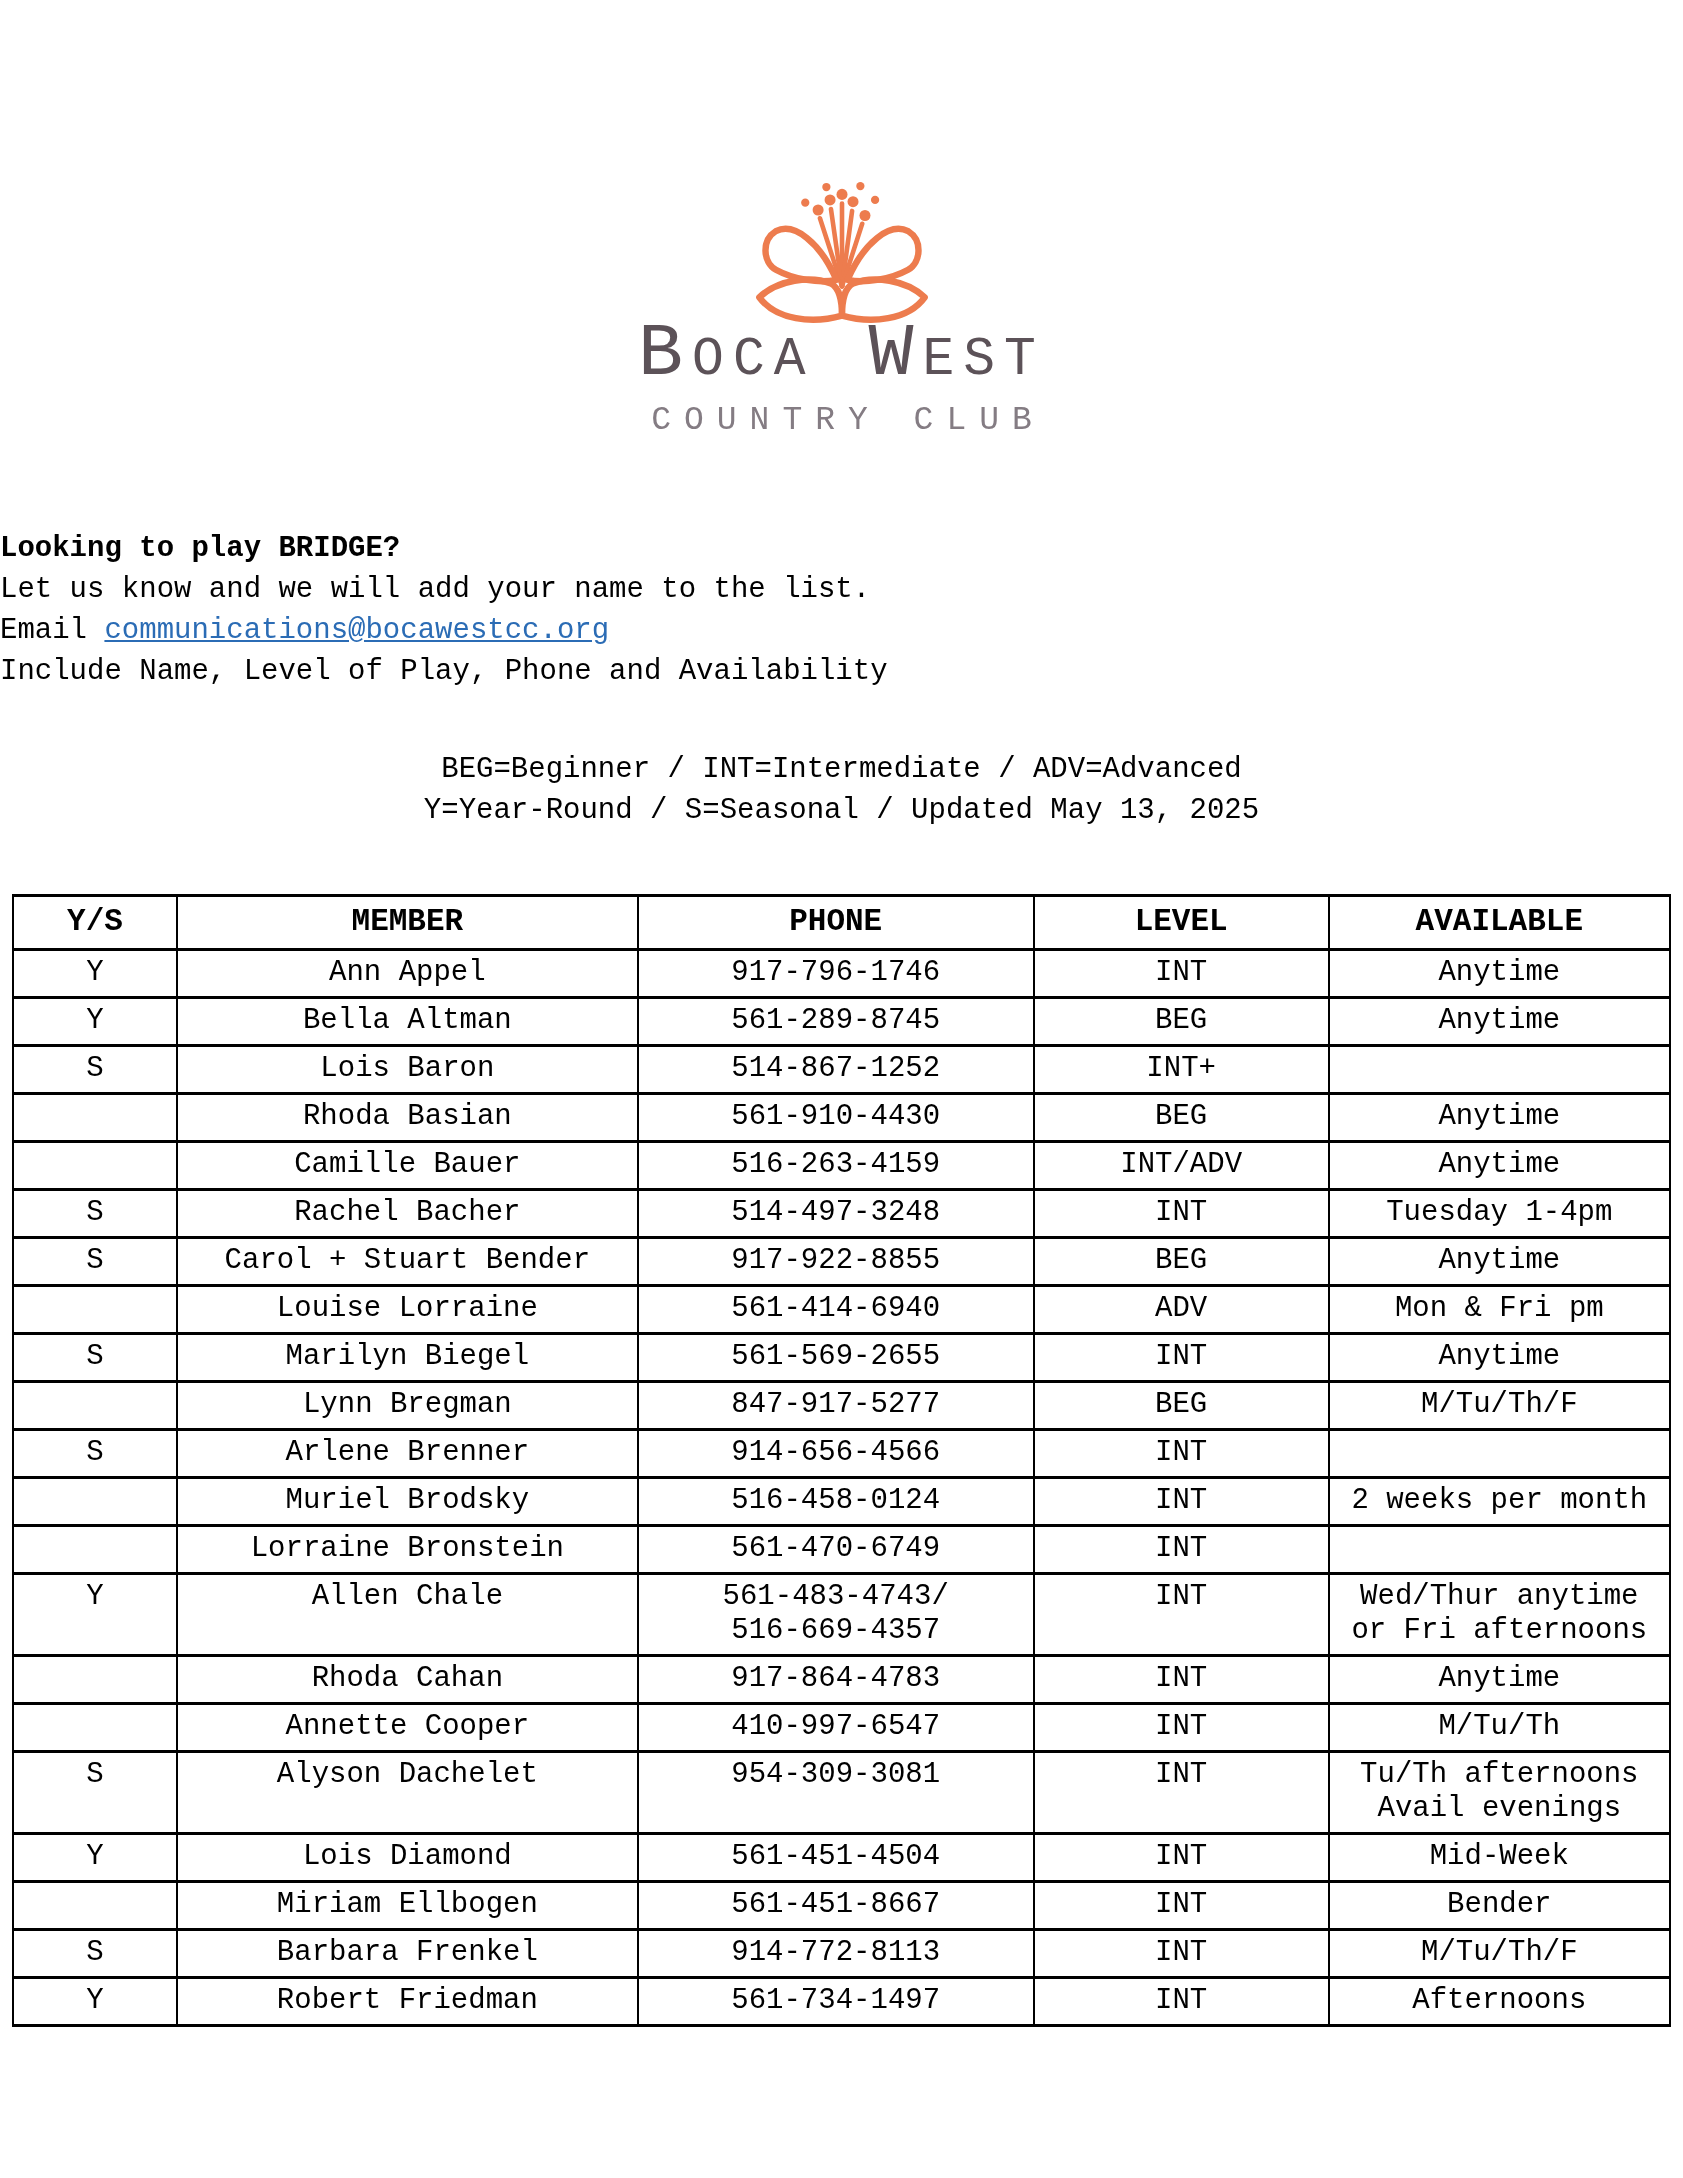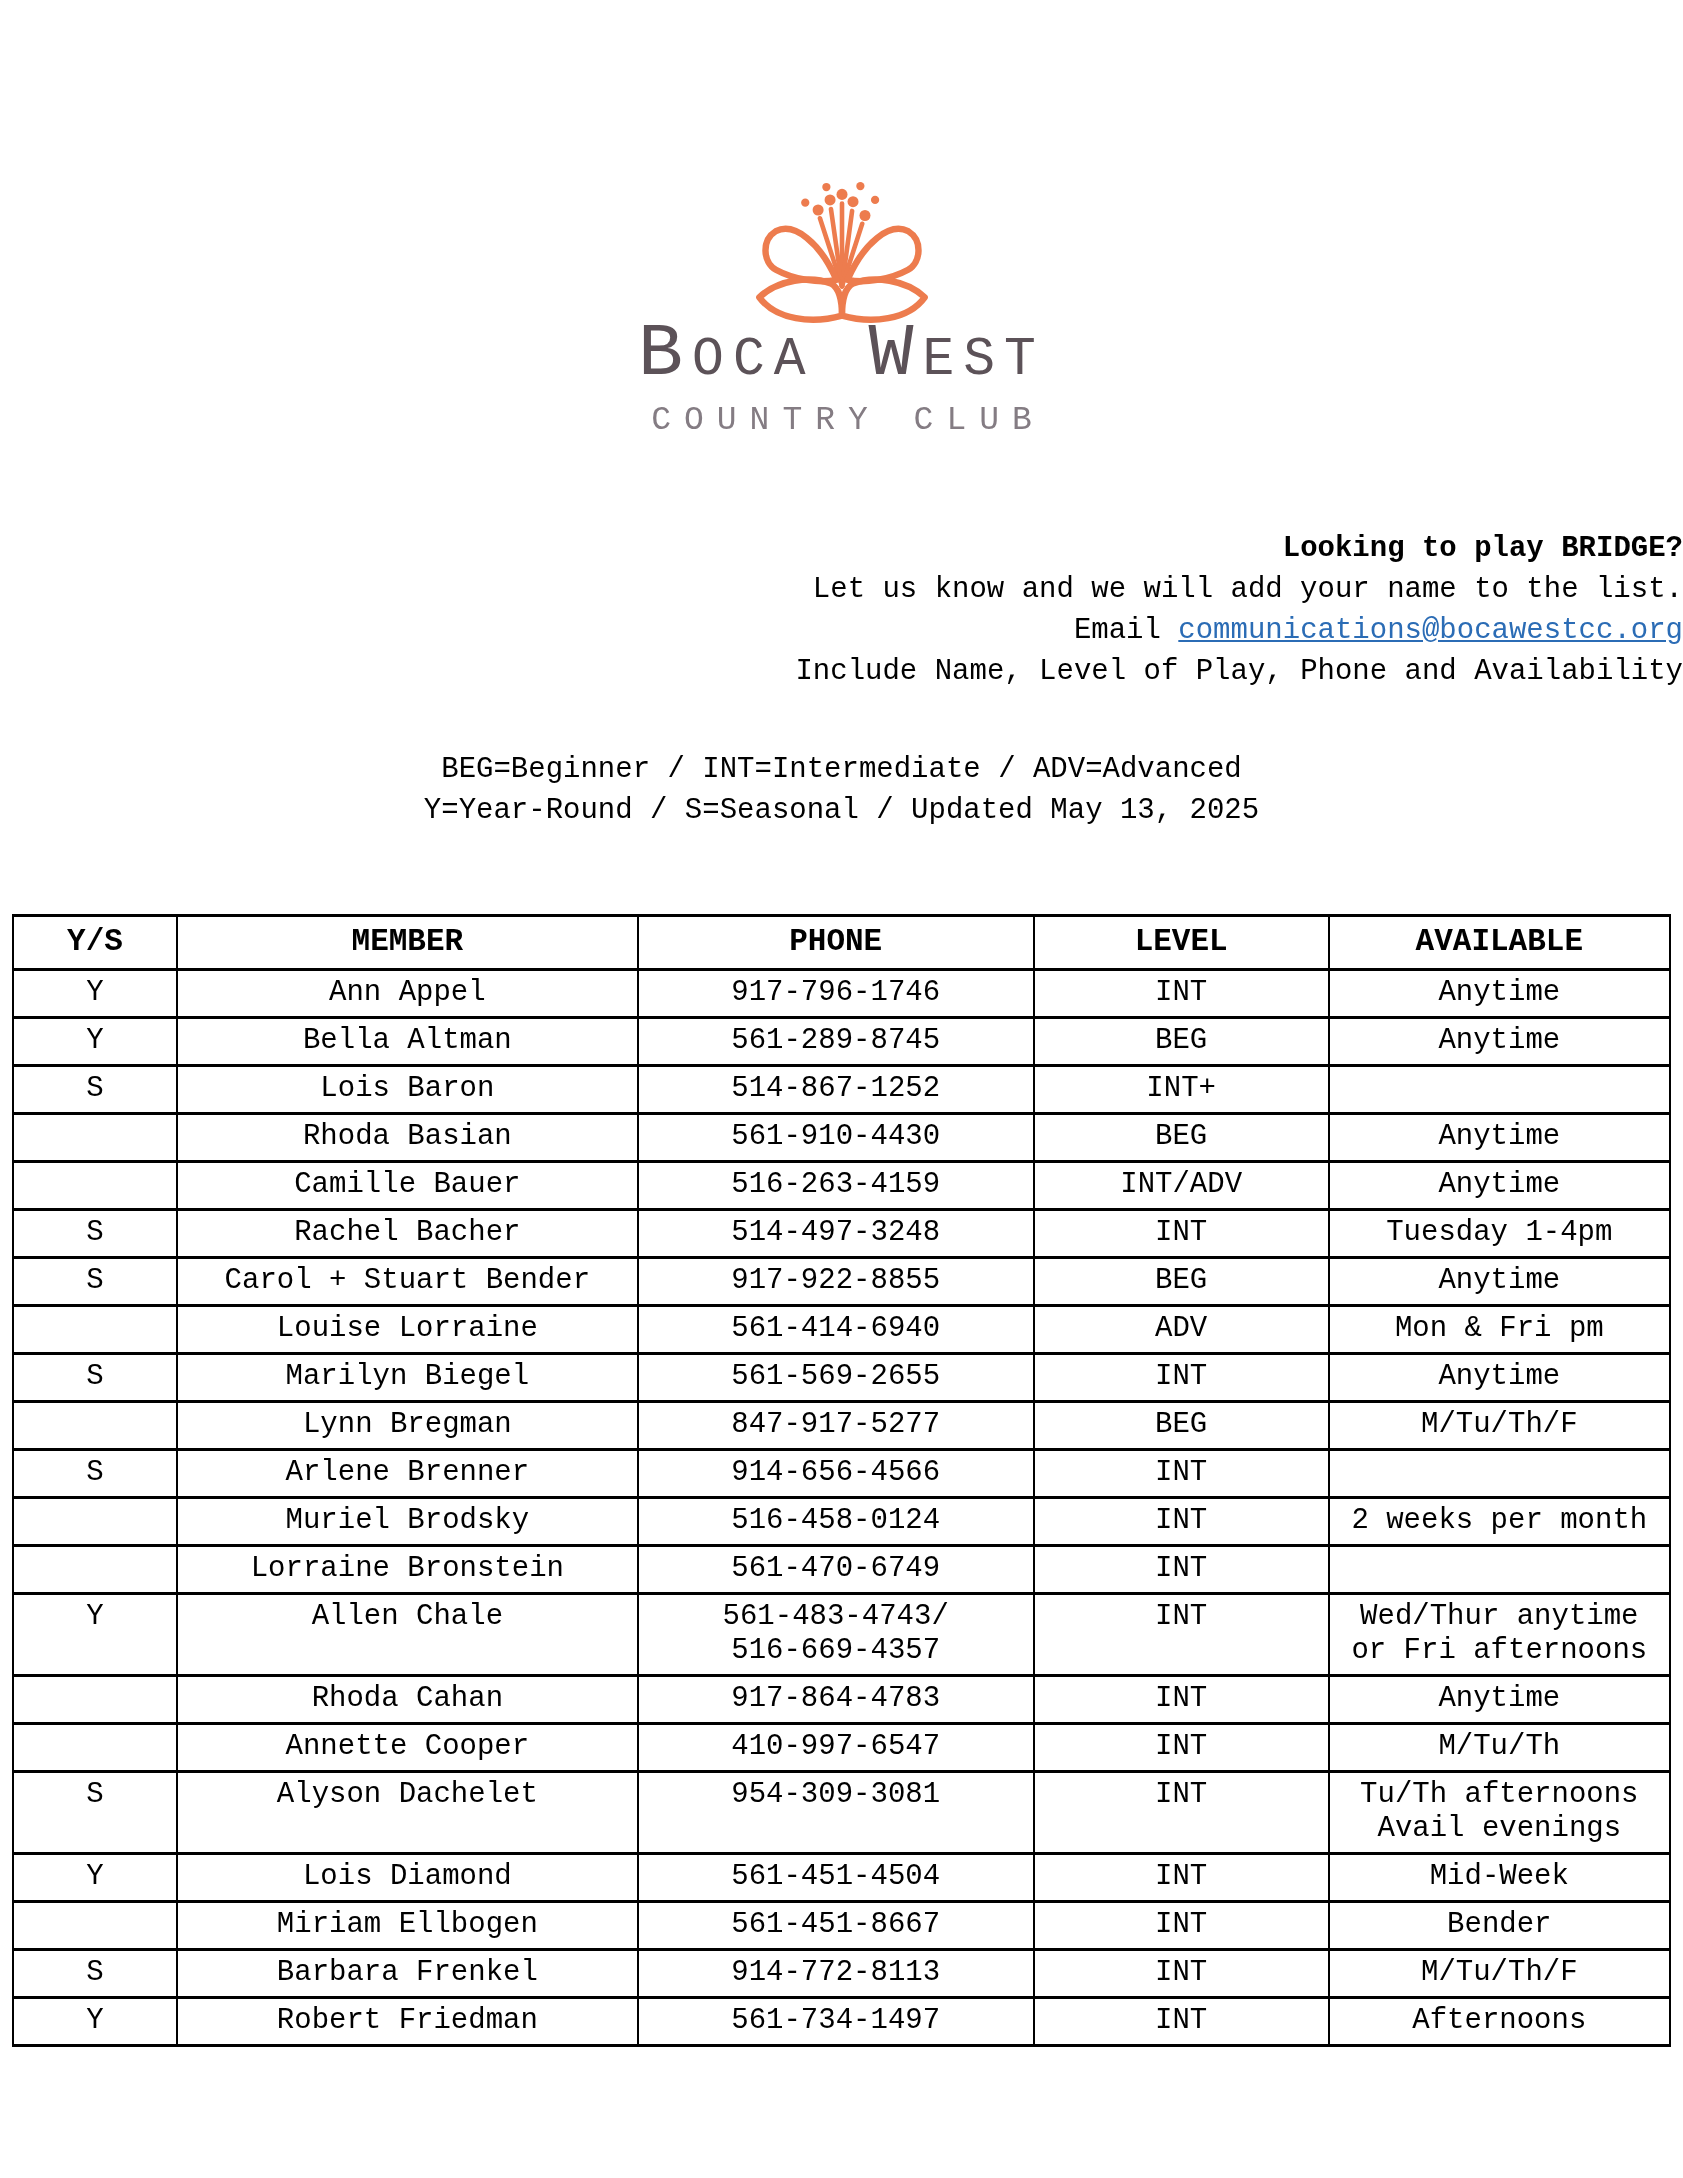--- a/index.html
+++ b/index.html
@@ -40,42 +40,42 @@
     margin-top: 12px;
     font-size: 33px;
     line-height: 33px;
     letter-spacing: 13px;
     text-indent: 13px;
     color: var(--subtitle-gray, #847C83);
   }
   
   .intro {
     margin-top: 91px;
-    text-align: right;
+    text-align: left;
     font-size: 29px;
     line-height: 41px;
   }
   .intro-heading {
     font-weight: bold;
   }
   .email-link {
     color: var(--link-blue, #2B6CB5);
     text-decoration: underline;
     cursor: pointer;
   }
   .legend {
     margin-top: 57px;
     text-align: center;
     font-size: 29px;
     line-height: 41px;
   }
   
   .table-wrap {
     width: 1659px;
-    margin: 83px auto 0 auto;
+    margin: 63px auto 0 auto;
   }
   table.roster {
     width: 100%;
     border-collapse: collapse;
     table-layout: fixed;
   }
   table.roster th,
   table.roster td {
     border-left: 2px solid #000;
     border-right: 2px solid #000;

